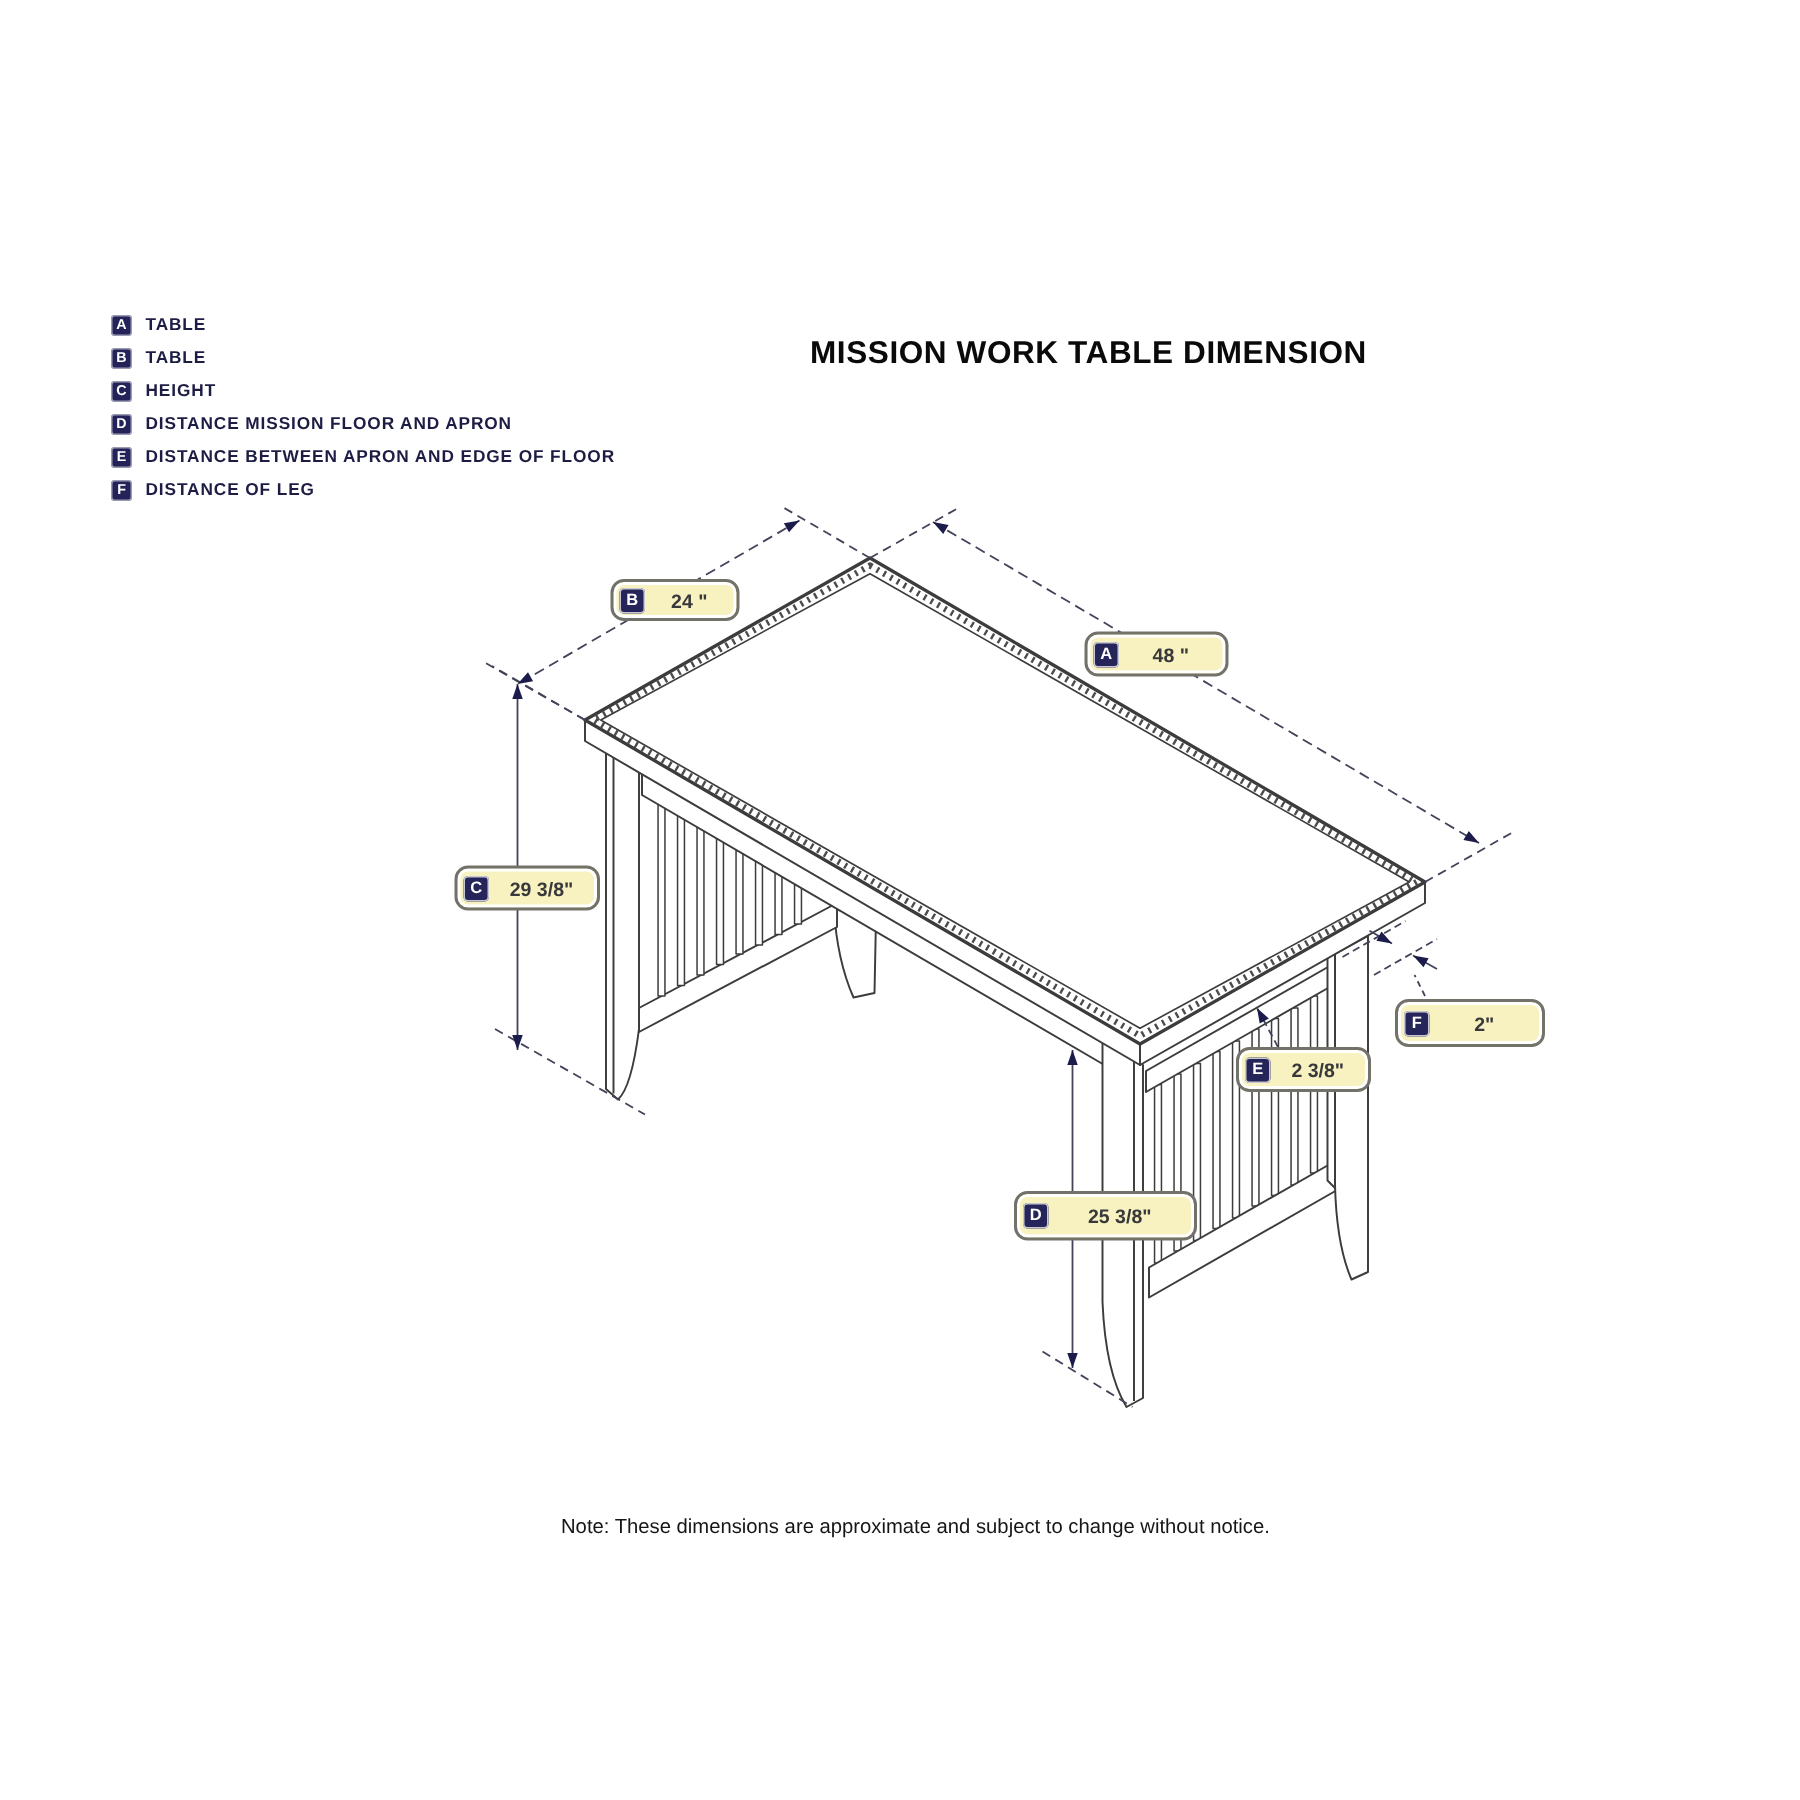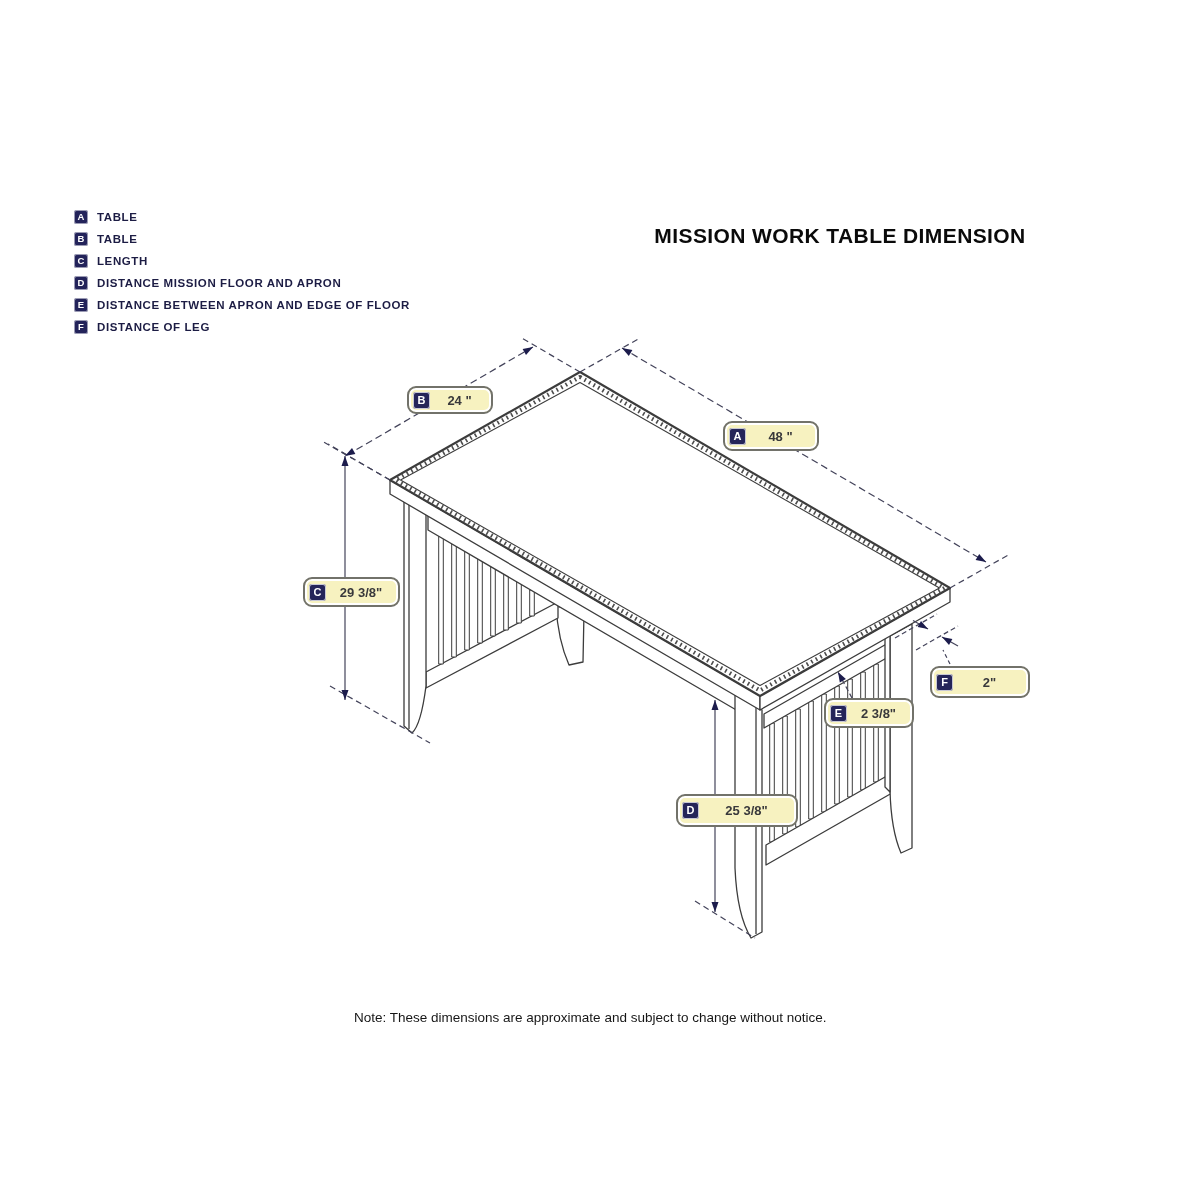--- a/index.html
+++ b/index.html
@@ -9,23 +9,23 @@
 
   
   .legend{position:absolute;left:74px;top:206px;}
   .legend-row{display:flex;align-items:center;gap:9px;height:22px;}
   .lbadge{width:14px;height:14px;background:#23235a;border-radius:2.5px;color:#fff;
           font-size:9.5px;font-weight:bold;line-height:14px;text-align:center;
           box-shadow:inset 0 0 0 1px rgba(255,255,255,.55);}
   .ltext{font-size:11.5px;font-weight:bold;color:#1c1c44;letter-spacing:.6px;}
 
   
-  .title{position:absolute;left:540px;top:224px;width:600px;text-align:center;
+  .title{position:absolute;left:540px;top:224px;width:600px;text-align:left;
          font-size:21px;font-weight:bold;color:#0a0a0a;letter-spacing:.4px;}
-  .note{position:absolute;left:354px;top:1010px;font-size:13.5px;color:#161616;}
+  .note{position:absolute;left:374px;top:1010px;font-size:13.5px;color:#161616;}
 
   
   .pill{position:absolute;display:flex;align-items:center;gap:6px;
         background:#f7f2c0;border:2px solid #72726a;border-radius:9px;
         box-shadow:inset 0 0 0 2px #ffffff;padding:3px 8px 3px 4px;box-sizing:border-box;}
   .pbadge{width:17px;height:17px;background:#252559;border-radius:3px;color:#fff;
           font-size:11px;font-weight:bold;line-height:17px;text-align:center;flex:0 0 auto;
           box-shadow:inset 0 0 0 1px rgba(255,255,255,.75);}
   .pval{font-size:13px;font-weight:bold;color:#39393b;text-align:center;flex:1;white-space:nowrap;}
 
@@ -153,21 +153,21 @@
     <div class="legend-row">
       <span class="lbadge">A</span>
       <span class="ltext">TABLE</span>
     </div>
     <div class="legend-row">
       <span class="lbadge">B</span>
       <span class="ltext">TABLE</span>
     </div>
     <div class="legend-row">
       <span class="lbadge">C</span>
-      <span class="ltext">LENGTH</span>
+      <span class="ltext">HEIGHT</span>
     </div>
     <div class="legend-row">
       <span class="lbadge">D</span>
       <span class="ltext">DISTANCE MISSION FLOOR AND APRON</span>
     </div>
     <div class="legend-row">
       <span class="lbadge">E</span>
       <span class="ltext">DISTANCE BETWEEN APRON AND EDGE OF FLOOR</span>
     </div>
     <div class="legend-row">

